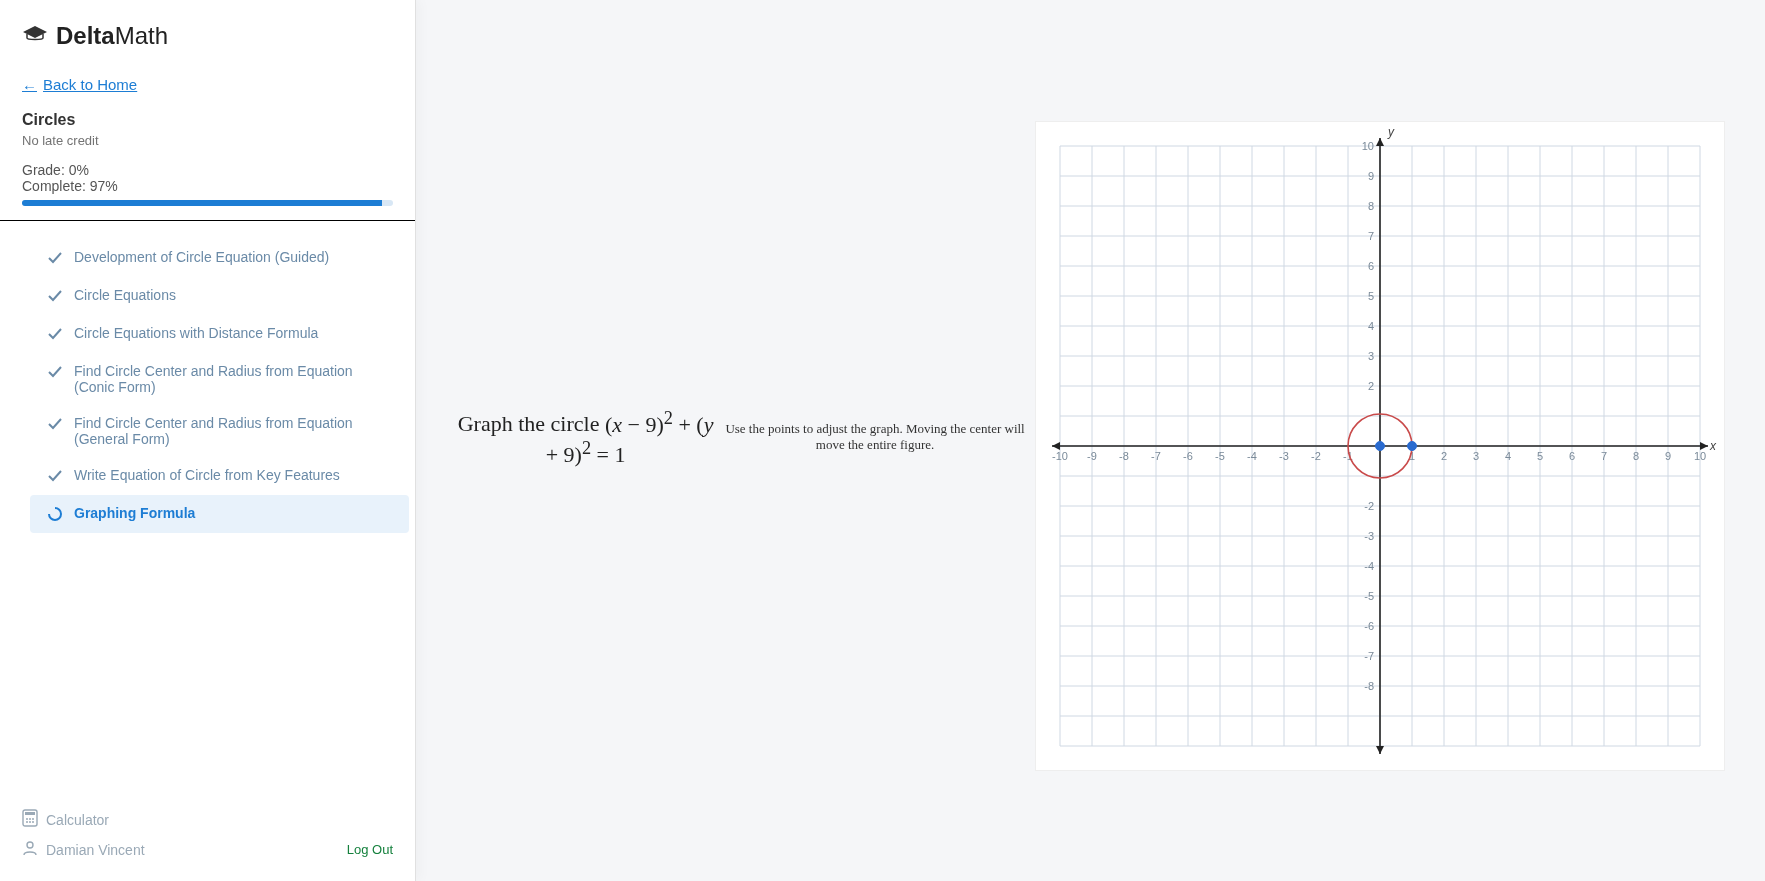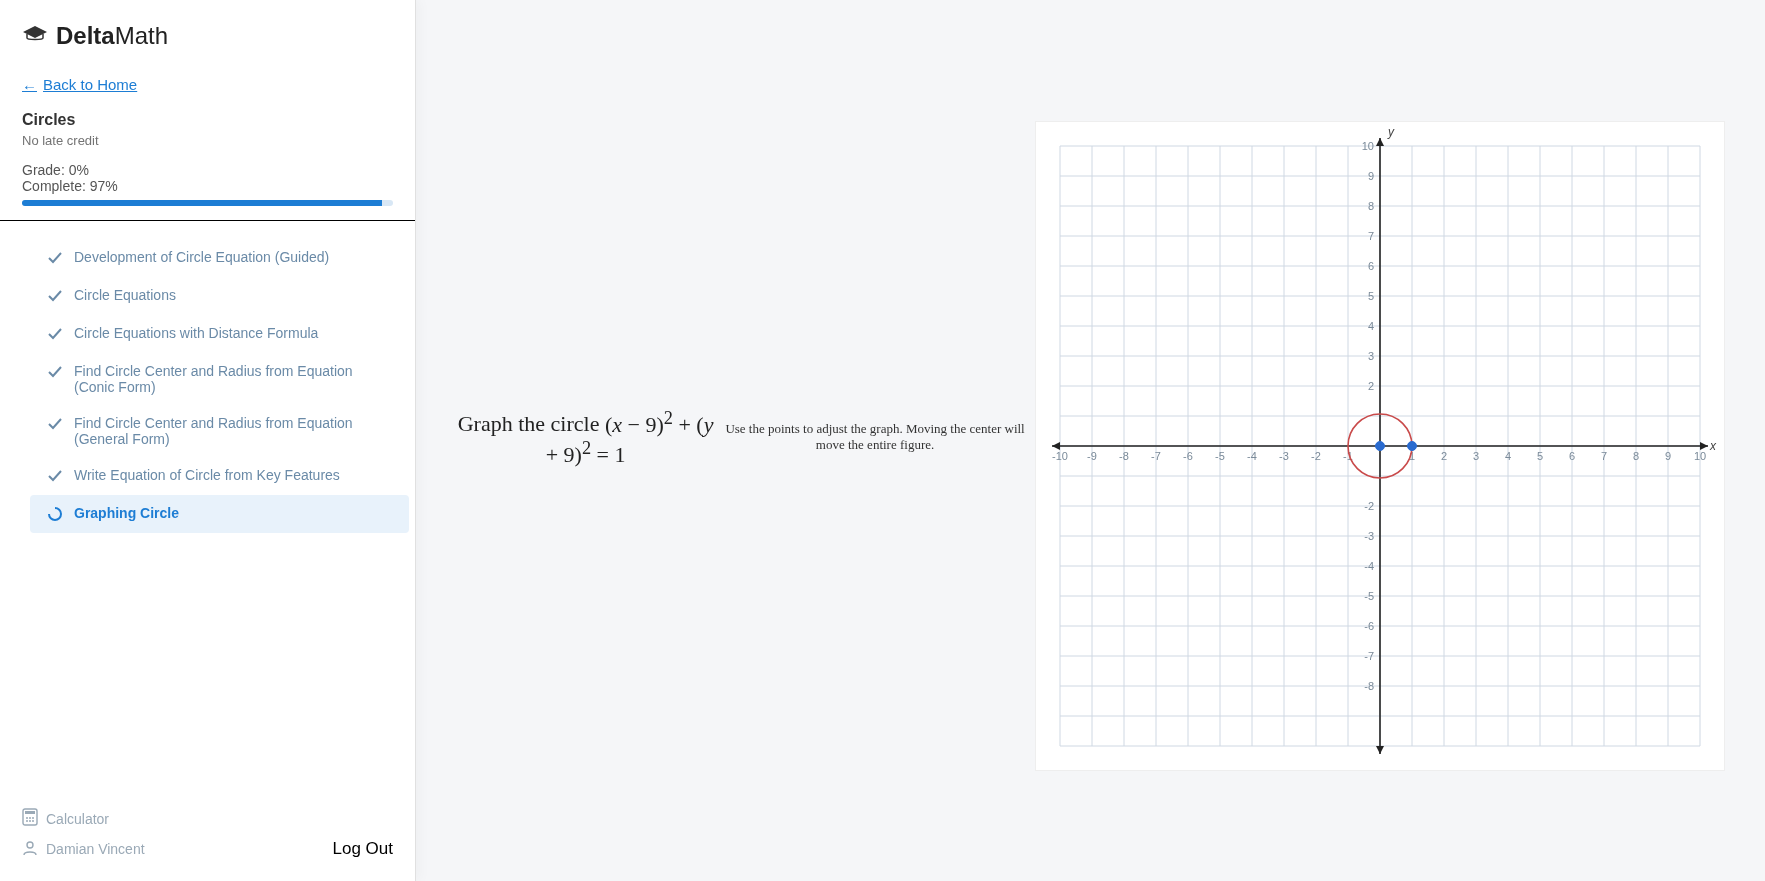--- a/index.html
+++ b/index.html
@@ -83,21 +83,21 @@
   .footer {
     padding: 10px 22px;
     font-size: 14px;
     color: #9aa9b6;
     display: flex;
     flex-direction: column;
     gap: 10px;
   }
   .footer-row { display: flex; align-items: center; gap: 8px; justify-content: space-between; }
   .footer-left { display: flex; align-items: center; gap: 8px; }
-  .logout { color: #000000; cursor: pointer; font-size: 17px; }
+  .logout { color: #15803d; cursor: pointer; font-size: 13px; }
   .main {
     flex: 1;
     padding: 10px 40px 0 40px;
     display: flex;
     flex-direction: row;
     align-items: center;
     overflow: hidden;
     justify-content: center;
   }
   .question {
@@ -206,21 +206,21 @@
           </svg>
         </span>
         <span>Write Equation of Circle from Key Features</span>
       </div>
       <div class="topic-item active">
         <span class="spin-icon">
           <svg width="16" height="16" viewBox="0 0 16 16">
             <path d="M8 2 A6 6 0 1 1 2 8" fill="none" stroke="#1d7dd4" stroke-width="2"></path>
           </svg>
         </span>
-        <span>Graphing Circle</span>
+        <span>Graphing Formula</span>
       </div>
     </div>
 
   <div class="footer">
     <div class="footer-row">
       <div class="footer-left">
         <span>
           <svg width="16" height="18" viewBox="0 0 16 18">
               <rect x="1" y="1" width="14" height="16" rx="2" fill="none" stroke="#9aa9b6" stroke-width="1.4"></rect>
               <rect x="3" y="3" width="10" height="3" fill="#9aa9b6"></rect>

